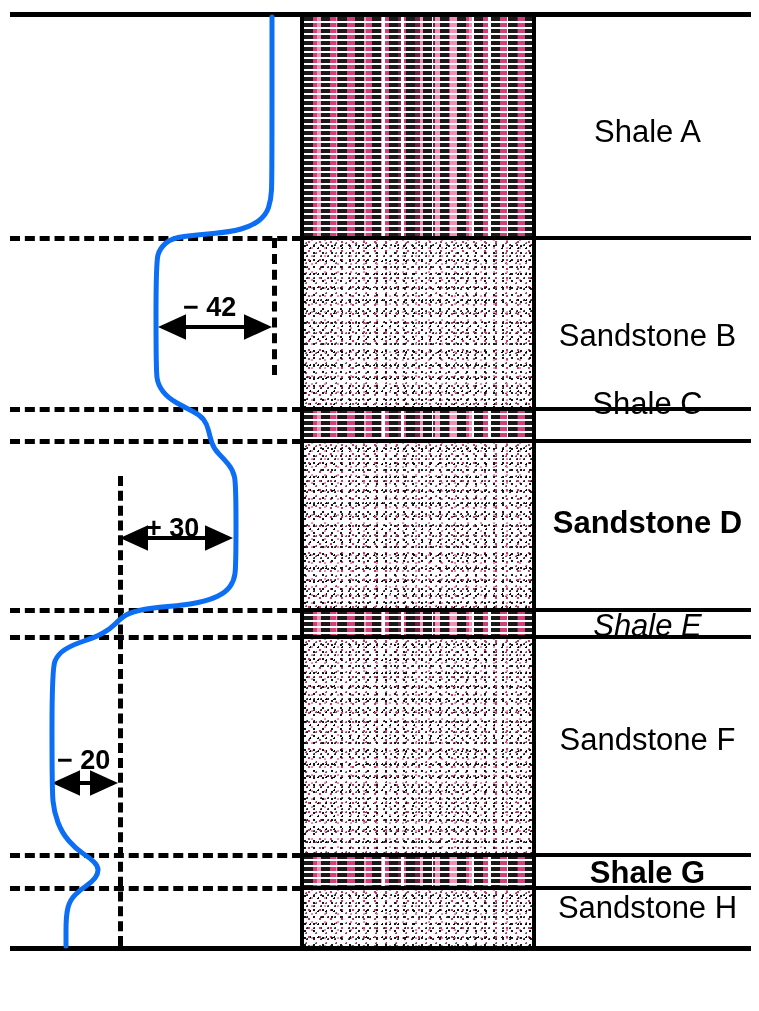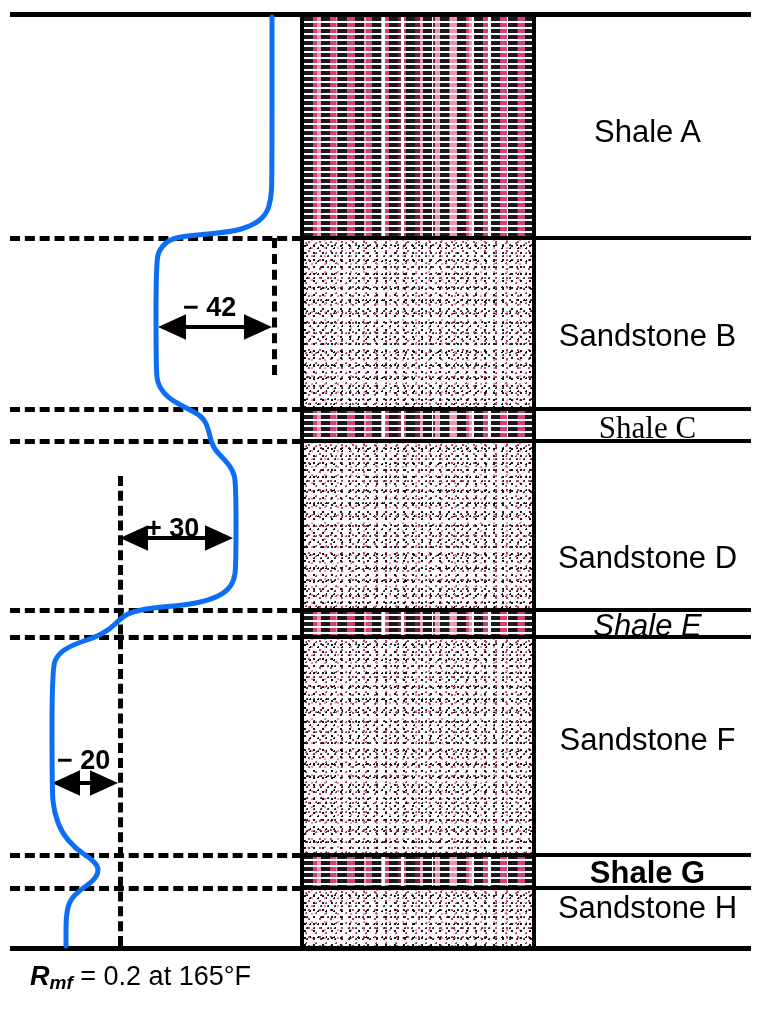--- a/index.html
+++ b/index.html
@@ -117,22 +117,22 @@
       <div class="boundary" style="top: 635px; left: 300px; width: 451px;"></div>
       <div class="dashline" style="top: 635px; left: 10px; width: 292px;"></div>
       <div class="boundary" style="top: 853px; left: 300px; width: 451px;"></div>
       <div class="dashline" style="top: 853px; left: 10px; width: 292px;"></div>
       <div class="boundary" style="top: 886px; left: 300px; width: 451px;"></div>
       <div class="dashline" style="top: 886px; left: 10px; width: 292px;"></div>
       <div class="vdash" style="left: 272px; top: 238px; height: 137px;"></div>
       <div class="vdash" style="left: 118px; top: 476px; height: 470px;"></div>
       <div class="bedlabel" style="top: 116px;">Shale A</div>
       <div class="bedlabel" style="top: 320px;">Sandstone B</div>
-      <div class="bedlabel" style="top: 412px; font-family: Liberation Serif, serif;">Shale C</div>
-      <div class="bedlabel" style="top: 542px;">Sandstone D</div>
+      <div class="bedlabel" style="top: 388px;">Shale C</div>
+      <div class="bedlabel" style="top: 507px; font-weight: bold;">Sandstone D</div>
       <div class="bedlabel" style="top: 610px; font-style: italic;">Shale E</div>
       <div class="bedlabel" style="top: 724px;">Sandstone F</div>
       <div class="bedlabel" style="top: 857px; font-weight: bold;">Shale G</div>
       <div class="bedlabel" style="top: 892px;">Sandstone H</div>
       <svg viewBox="0 0 759 1011" preserveAspectRatio="none" style="position: absolute; left: 0px; top: 0px; width: 759px; height: 1011px;">
         <defs>
           <marker id="ahR" markerWidth="7" markerHeight="7" refX="6" refY="3.2" orient="auto">
             <path d="M0,0 L7,3.2 L0,6.4 z" fill="#000"></path>
           </marker>
           <marker id="ahL" markerWidth="7" markerHeight="7" refX="1" refY="3.2" orient="auto">
@@ -145,21 +145,14 @@
       </svg>
       <div class="dimlabel" style="left: 183px; top: 292px;">− 42</div>
       <div class="dimlabel" style="left: 146px; top: 513px;">+ 30</div>
       <div class="dimlabel" style="left: 57px; top: 745px;">− 20</div>
     </div>
 
   <svg id="spcurve" viewBox="0 0 759 1011" preserveAspectRatio="none">
     <path id="sppath" fill="none" stroke-width="5" stroke-linecap="round" stroke-linejoin="round" d="M 272 17 Q 272 17 272 98.5 Q 272 180 271.5 190 Q 271 200 268.5 207.5 Q 266 215 259 220.5 Q 252 226 241 229 Q 230 232 213 233.5 Q 196 235 184 236.5 Q 172 238 166 243 Q 160 248 158 255 Q 156 262 156 316 Q 156 370 157 377.5 Q 158 385 163 391.5 Q 168 398 177 403 Q 186 408 193 411.5 Q 200 415 203.5 419.5 Q 207 424 208.5 430.5 Q 210 437 212 443 Q 214 449 219 454 Q 224 459 228.5 464.5 Q 233 470 234.5 477 Q 236 484 236 525 Q 236 566 235 573.5 Q 234 581 230 586.5 Q 226 592 218 596 Q 210 600 198 602.5 Q 186 605 168 606.5 Q 150 608 139 610.5 Q 128 613 123 617 Q 118 621 114 625 Q 110 629 103 633 Q 96 637 84 641 Q 72 645 65 649.5 Q 58 654 55 661 Q 52 668 52 729 Q 52 790 53 801 Q 54 812 58 822.5 Q 62 833 69 841 Q 76 849 83 853.5 Q 90 858 94 862 Q 98 866 98 870 Q 98 874 95 878 Q 92 882 86 886 Q 80 890 75 895 Q 70 900 68 907.5 Q 66 915 66 930.5 L 66 946" stroke="#0b6ef5"></path>
   </svg>
 
-  <div id="caption">
-    <span class="ital">R</span><span class="sub">mf</span>
-    <span>=</span>
-    <span>0.2</span>
-    <span>at</span>
-    <span>165°F</span>
-  </div>
 
 </div>
 
 </body></html>

